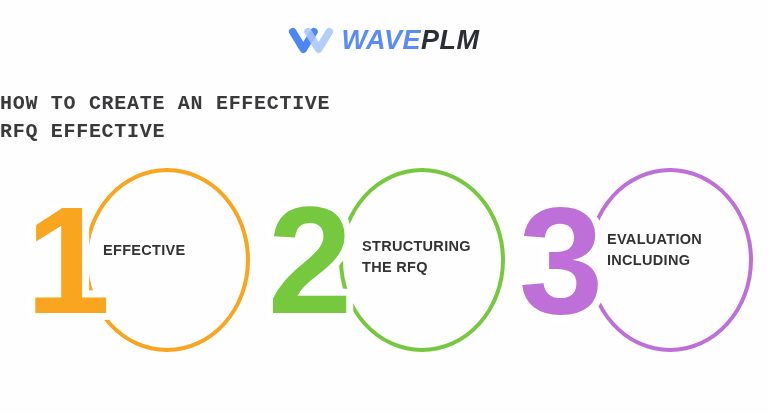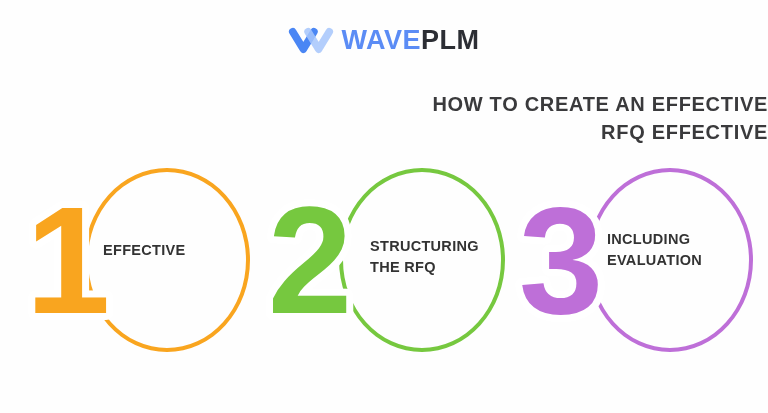--- a/index.html
+++ b/index.html
@@ -2,49 +2,49 @@
 <html><head>
 <meta charset="utf-8">
 <style>
   html,body{margin:0;padding:0;background:#ffffff;}
   .canvas{
     position:relative;width:768px;height:413px;background:#fefefe;overflow:hidden;
     font-family:"Liberation Sans",sans-serif;
   }
   
   .logo{position:absolute;top:22px;left:0;width:100%;height:36px;
-    display:flex;justify-content:center;align-items:center;gap:7px;}
+    display:flex;justify-content:center;align-items:center;gap:7px;font-style:italic;}
   .logo-icon{display:block;}
   .logo-text{font-size:27px;font-weight:bold;letter-spacing:.5px;line-height:1;}
   .logo-wave{color:#5b8cf5;}
   .logo-plm{color:#2c2e34;}
   
-  .title{position:absolute;top:77px;left:0;width:100%;text-align:right;
-    color:#3a3a3c;font-size:20px;font-weight:bold;letter-spacing:.7px;line-height:28px;}
+  .title{position:absolute;top:77px;left:0;width:100%;text-align:left;
+    color:#3a3a3c;font-size:20px;font-weight:bold;letter-spacing:.7px;line-height:28px;font-family:Liberation Mono, monospace;}
   .title span{display:block;}
   
   .step-layer{position:absolute;inset:0;}
   .ring{position:absolute;top:168px;width:158px;height:176px;border:4px solid;border-radius:50%;}
   .ring-1{left:84px;}
   .ring-2{left:339px;}
   .ring-3{left:587px;}
   .digit{position:absolute;width:140px;height:170px;top:172px;overflow:visible;}
   .digit-1{left:-2px;}
   .digit-2{left:240px;}
   .digit-3{left:491px;}
   .digit text{
     font-family:"Liberation Sans",sans-serif;font-weight:bold;font-size:152px;
     fill:currentColor;stroke:#ffffff;stroke-width:14px;paint-order:stroke;
     stroke-linejoin:round;text-anchor:middle;
   }
   .step-label{position:absolute;color:#333333;font-size:14.5px;font-weight:bold;
     letter-spacing:.3px;line-height:21px;width:160px;}
   .step-label span{display:block;white-space:nowrap;}
   .label-1{left:103px;top:240px;}
-  .label-2{left:362px;top:236px;margin-left:8px;}
+  .label-2{left:362px;top:236px;}
   .label-3{left:607px;top:229px;}
 </style>
 </head>
 <body>
 
 <div class="canvas">
 
   <header class="logo">
     <svg class="logo-icon" width="46" height="27" viewBox="0 0 48 28" aria-hidden="true">
       <path d="M5 5 L16 23 L27 5" fill="none" stroke="#4a86f4" stroke-width="8" stroke-linecap="round" stroke-linejoin="round"></path>
@@ -77,18 +77,18 @@
       <span>STRUCTURING</span>
       <span>THE RFQ</span>
       <span></span>
     </div>
 
     <div class="ring ring-3" style="border-color: rgb(190, 111, 216);"></div>
     <svg class="digit digit-3" viewBox="0 0 140 170" style="color: rgb(190, 111, 216);">
       <text x="70" y="141">3</text>
     </svg>
     <div class="step-label label-3">
+      <span>EVALUATION</span>
       <span>INCLUDING</span>
-      <span>EVALUATION</span>
     </div>
 
   </div>
 </div>
 
 </body></html>

